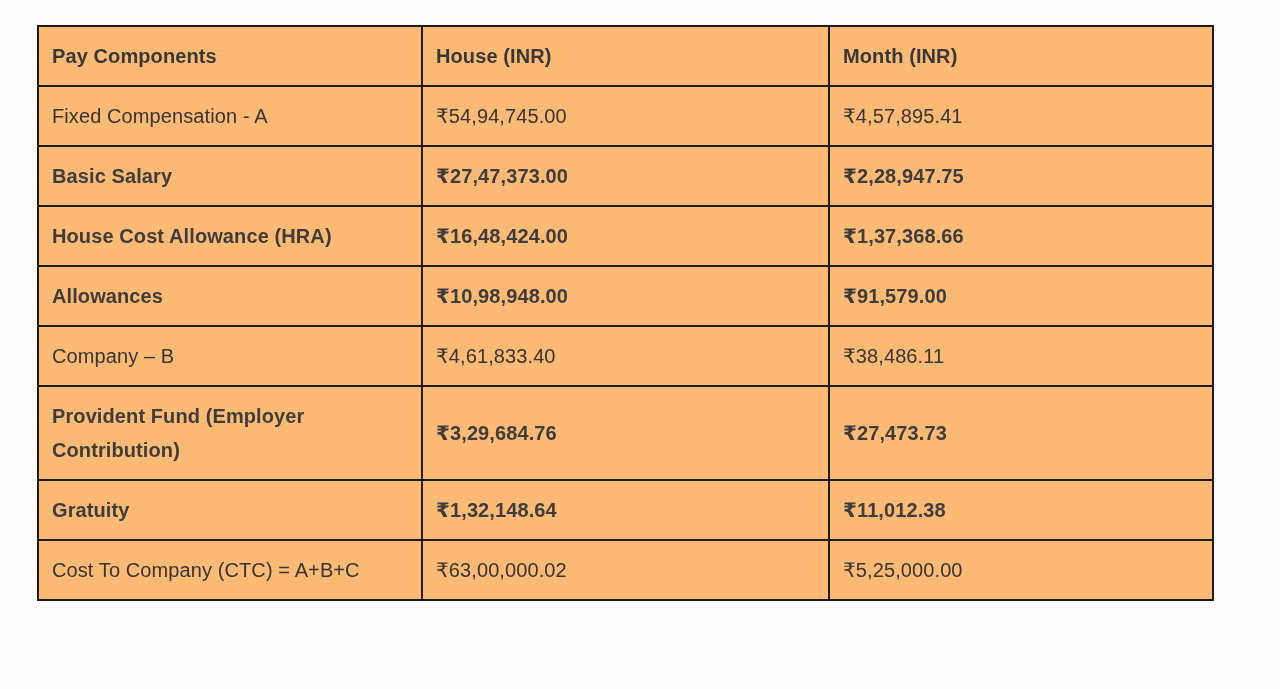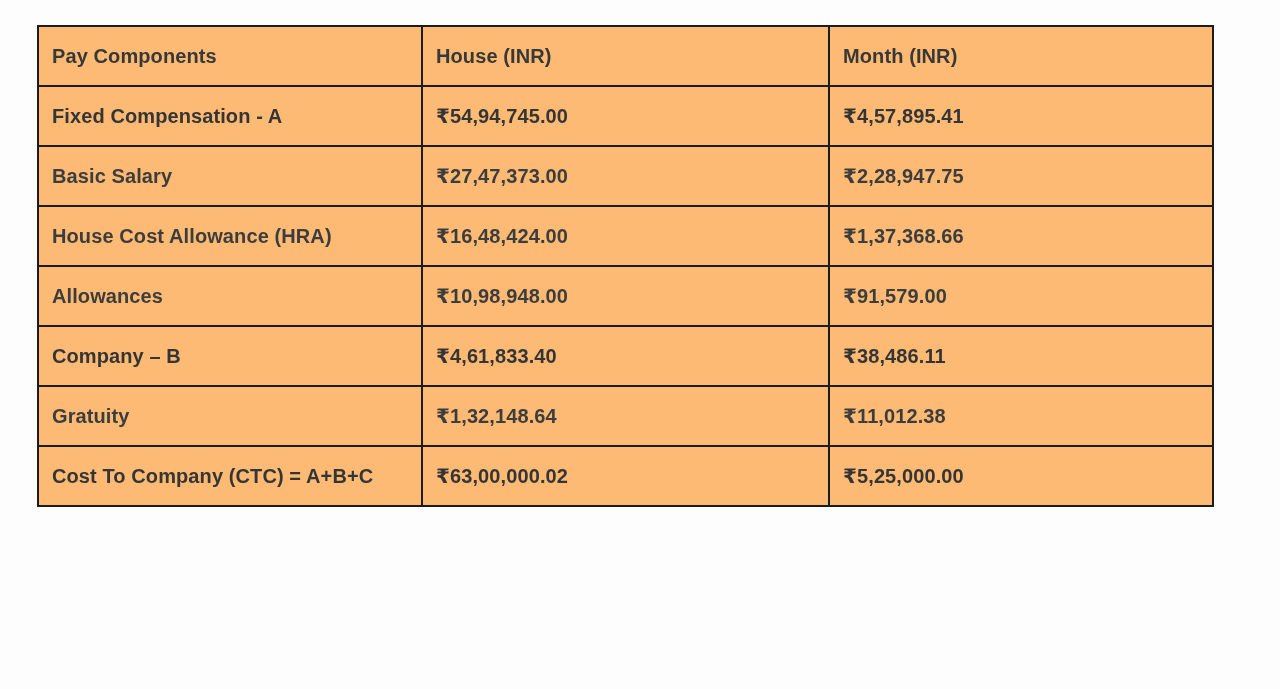--- a/index.html
+++ b/index.html
@@ -41,21 +41,21 @@
     vertical-align: middle;
     font-weight: 700;
     letter-spacing: 0.1px;
     word-wrap: break-word;
   }
   table.pay-table th {
     font-weight: 700;
     color: #383838;
   }
   table.pay-table tr.emphasis td {
-    font-weight: 700;
+    font-weight: 400;
     color: #353535;
     border-radius: 11px;
   }
 </style>
 </head>
 <body>
 
 <div class="page">
   <table class="pay-table">
     <colgroup>
@@ -90,20 +90,25 @@
         <td>Allowances</td>
         <td>₹10,98,948.00</td>
         <td>₹91,579.00</td>
       </tr>
       <tr class="emphasis">
         <td>Company – B</td>
         <td>₹4,61,833.40</td>
         <td>₹38,486.11</td>
       </tr>
       <tr>
+        <td>Provident Fund (Employer Contribution)</td>
+        <td>₹3,29,684.76</td>
+        <td>₹27,473.73</td>
+      </tr>
+      <tr>
         <td>Gratuity</td>
         <td>₹1,32,148.64</td>
         <td>₹11,012.38</td>
       </tr>
       <tr class="emphasis">
         <td>Cost To Company (CTC) = A+B+C</td>
         <td>₹63,00,000.02</td>
         <td>₹5,25,000.00</td>
       </tr>
     </tbody>

